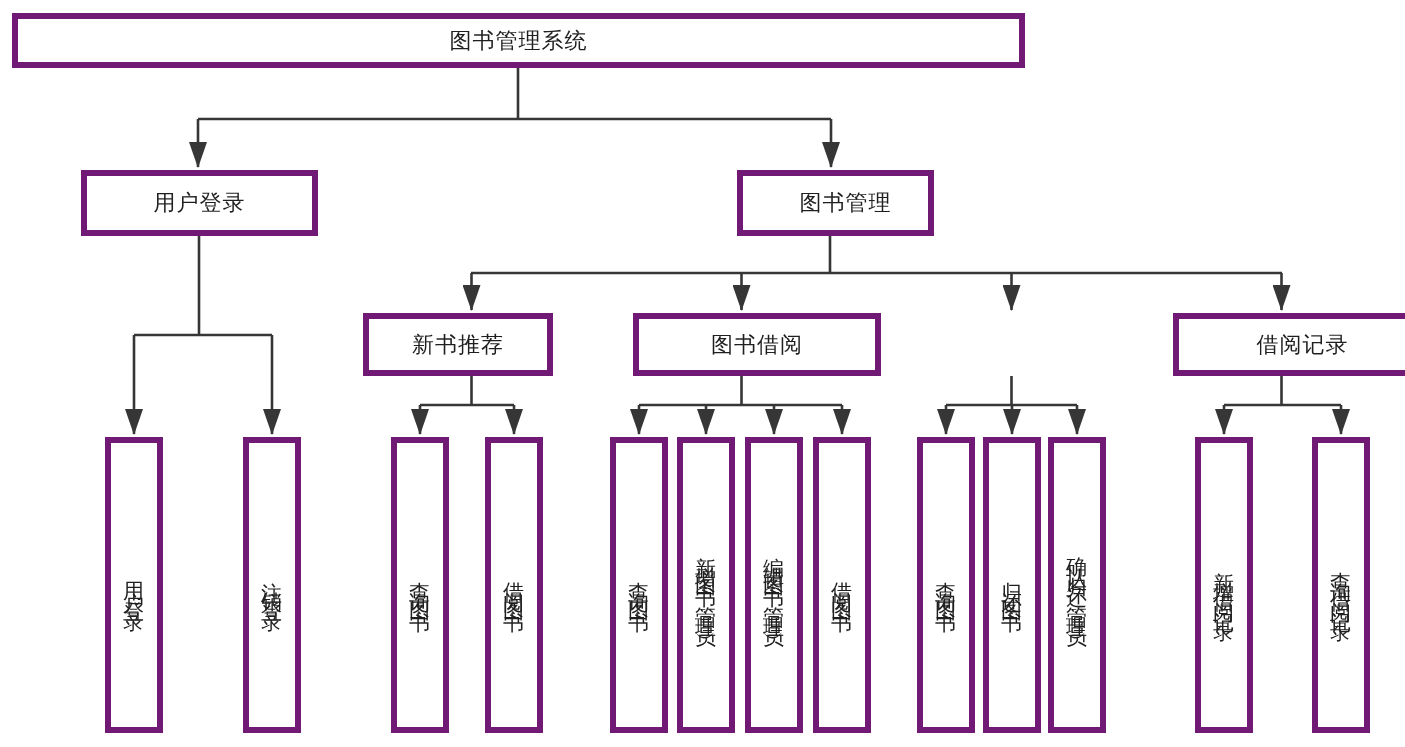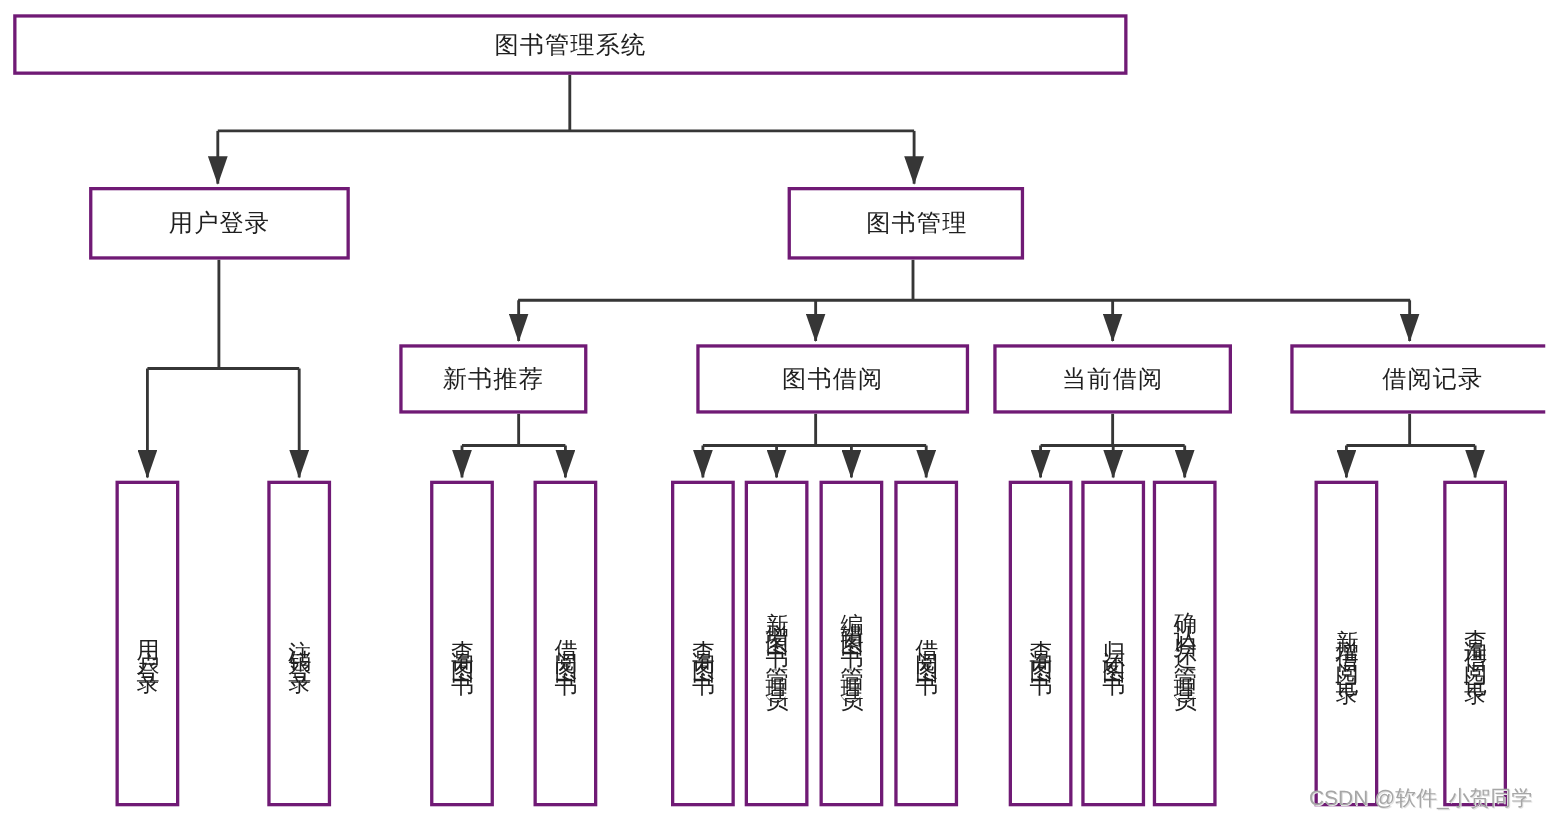--- a/index.html
+++ b/index.html
@@ -15,21 +15,21 @@
   }
   .wires {
     position: absolute; left: 0; top: 0;
     width: 1405px; height: 747px;
     pointer-events: none;
   }
   .box {
     position: absolute;
     box-sizing: border-box;
     background: #ffffff;
-    border: 3px solid #701a75;
+    border: 6px solid #701a75;
     display: flex;
     align-items: center;
     justify-content: center;
     color: #1f1f1f;
   }
   .h-label {
     font-size: 22px;
     letter-spacing: 1px;
     white-space: nowrap;
   }
@@ -37,22 +37,22 @@
     writing-mode: vertical-rl;
     text-orientation: mixed;
     font-size: 21px;
     line-height: 1;
     letter-spacing: 10px;
     white-space: nowrap;
   }
   
   #n-root           { left: 12px;   top: 13px;  width: 1013px; height: 55px; }
   #n-user-login     { left: 81px;   top: 170px; width: 237px;  height: 66px; }
-  #n-book-mgmt      { left: 716px;  top: 170px; width: 215px;  height: 66px; padding-left: 20px; }
-  #n-new-book       { left: 363px;  top: 313px; width: 171px;  height: 63px; }
+  #n-book-mgmt      { left: 737px;  top: 170px; width: 197px;  height: 66px; padding-left: 20px; }
+  #n-new-book       { left: 363px;  top: 313px; width: 190px;  height: 63px; }
   #n-book-borrow    { left: 633px;  top: 313px; width: 248px;  height: 63px; }
   #n-current-borrow { left: 903px;  top: 313px; width: 217px;  height: 63px; }
   #n-borrow-records { left: 1173px; top: 313px; width: 259px;  height: 63px; }
   .leaf { top: 437px; width: 58px; height: 296px; }
   #l-a1 { left: 105px; }  #l-a2 { left: 243px; }
   #l-b1 { left: 391px; }  #l-b2 { left: 485px; }
   #l-c1 { left: 610px; }  #l-c2 { left: 677px; }
   #l-c3 { left: 745px; }  #l-c4 { left: 813px; }
   #l-d1 { left: 917px; }  #l-d2 { left: 983px; }  #l-d3 { left: 1048px; }
   #l-e1 { left: 1195px; } #l-e2 { left: 1312px; }
@@ -124,23 +124,20 @@
   <div class="box" id="n-book-mgmt">
     <span class="h-label">图书管理</span>
   </div>
 
   <div class="box" id="n-new-book">
     <span class="h-label">新书推荐</span>
   </div>
   <div class="box" id="n-book-borrow">
     <span class="h-label">图书借阅</span>
   </div>
-  <div class="box" id="n-current-borrow">
-    <span class="h-label">当前借阅</span>
-  </div>
   <div class="box" id="n-borrow-records">
     <span class="h-label">借阅记录</span>
   </div>
 
   <div class="box leaf" id="l-a1">
     <span class="v-label">用户登录</span>
   </div>
   <div class="box leaf" id="l-a2">
     <span class="v-label">注销登录</span>
   </div>
@@ -175,15 +172,14 @@
     <span class="v-label">确认归还（管理员）</span>
   </div>
 
   <div class="box leaf" id="l-e1">
     <span class="v-label">新增借阅记录</span>
   </div>
   <div class="box leaf" id="l-e2">
     <span class="v-label">查询借阅记录</span>
   </div>
 
-  <div class="watermark">CSDN @软件_小贺同学</div>
 
 </div>
 
 </body></html>

